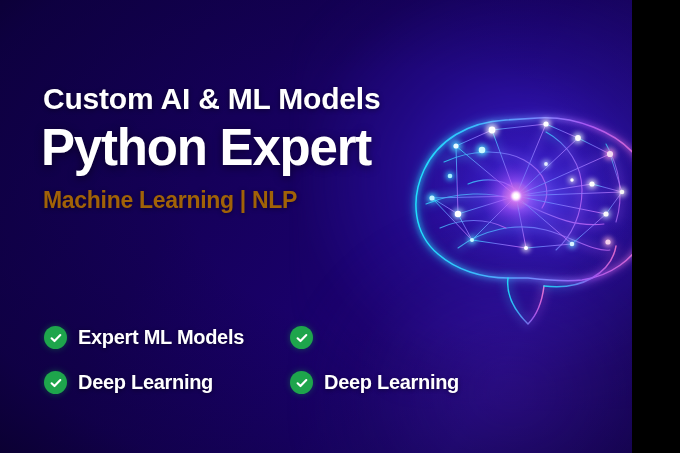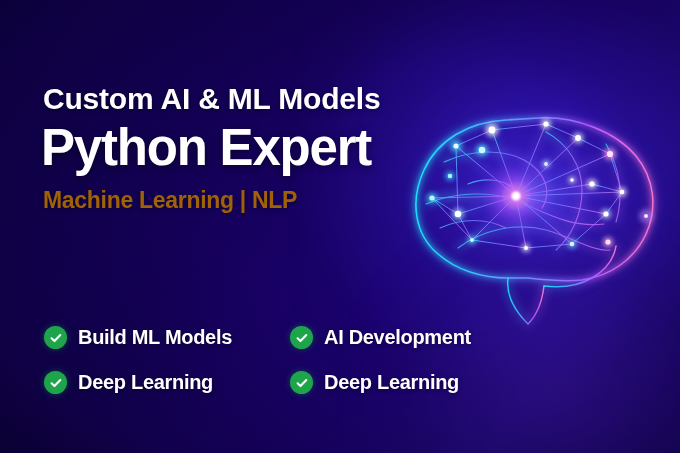--- a/index.html
+++ b/index.html
@@ -7,21 +7,21 @@
     margin: 0;
     padding: 0;
     background: #000;
   }
   body {
     font-family: "Liberation Sans", sans-serif;
   }
 
   #banner {
     position: relative;
-    width: 680px;
+    width: 632px;
     height: 453px;
     overflow: hidden;
     background: #140058;
   }
 
   
   .bg-base {
     position: absolute;
     inset: 0;
     background: linear-gradient(122deg, #11004e 0%, #150059 34%, #1b0170 62%, #230a86 80%, #1b0568 100%);
@@ -333,30 +333,29 @@
   </div>
 
   <div class="features">
 
     <div class="feature">
       <span class="check">
         <svg width="14" height="14" viewBox="0 0 14 14" aria-hidden="true">
           <path d="M2.6 7.3 L5.5 10.1 L11.3 4.1" fill="none" stroke="#ffffff" stroke-width="2.1" stroke-linecap="round" stroke-linejoin="round"></path>
         </svg>
       </span>
-      <span class="feature-label">Build ML Models</span>
+      <span class="feature-label">Expert ML Models</span>
     </div>
 
     <div class="feature">
       <span class="check">
         <svg width="14" height="14" viewBox="0 0 14 14" aria-hidden="true">
           <path d="M2.6 7.3 L5.5 10.1 L11.3 4.1" fill="none" stroke="#ffffff" stroke-width="2.1" stroke-linecap="round" stroke-linejoin="round"></path>
         </svg>
       </span>
-      <span class="feature-label">AI Development</span>
     </div>
 
     <div class="feature">
       <span class="check">
         <svg width="14" height="14" viewBox="0 0 14 14" aria-hidden="true">
           <path d="M2.6 7.3 L5.5 10.1 L11.3 4.1" fill="none" stroke="#ffffff" stroke-width="2.1" stroke-linecap="round" stroke-linejoin="round"></path>
         </svg>
       </span>
       <span class="feature-label">Deep Learning</span>
     </div>

